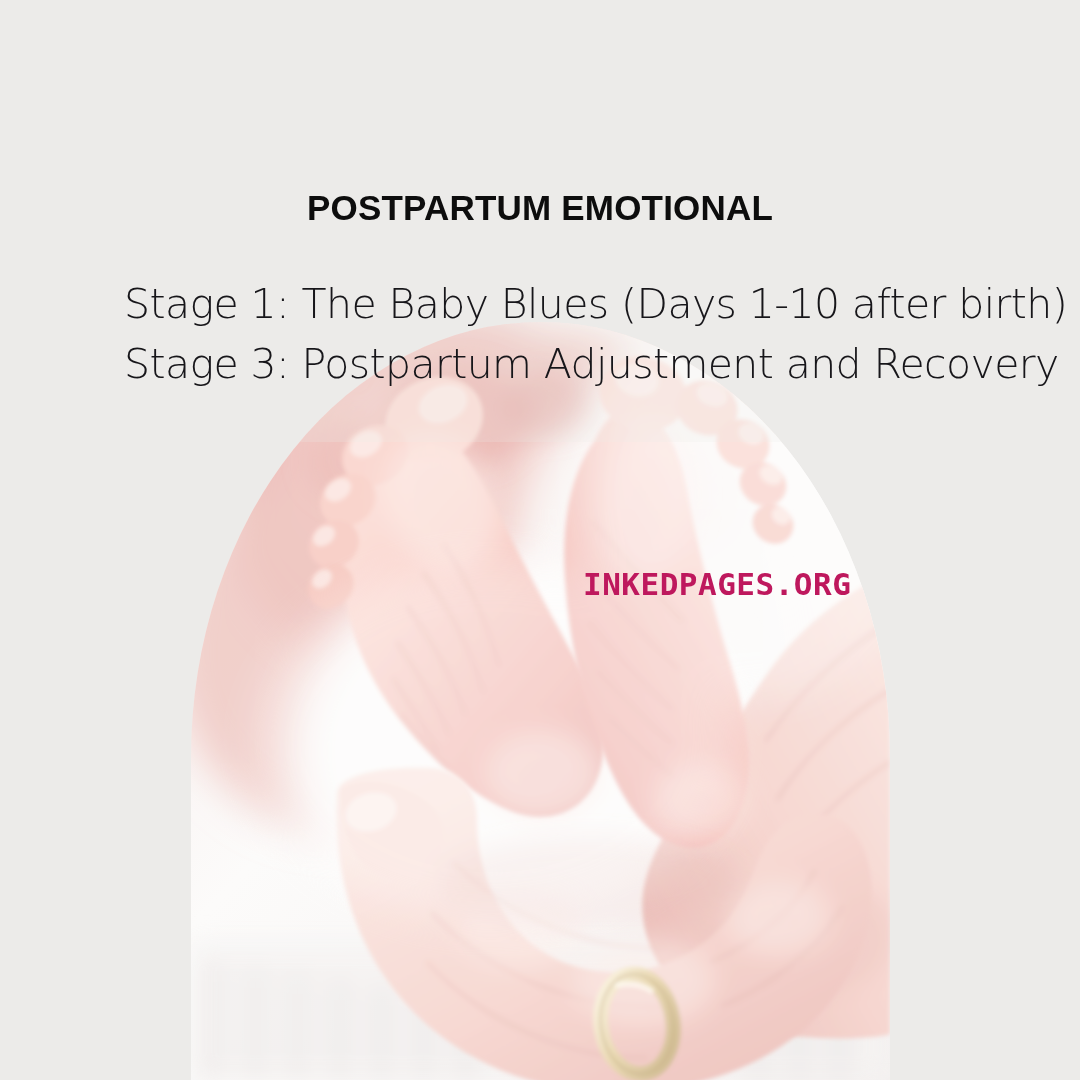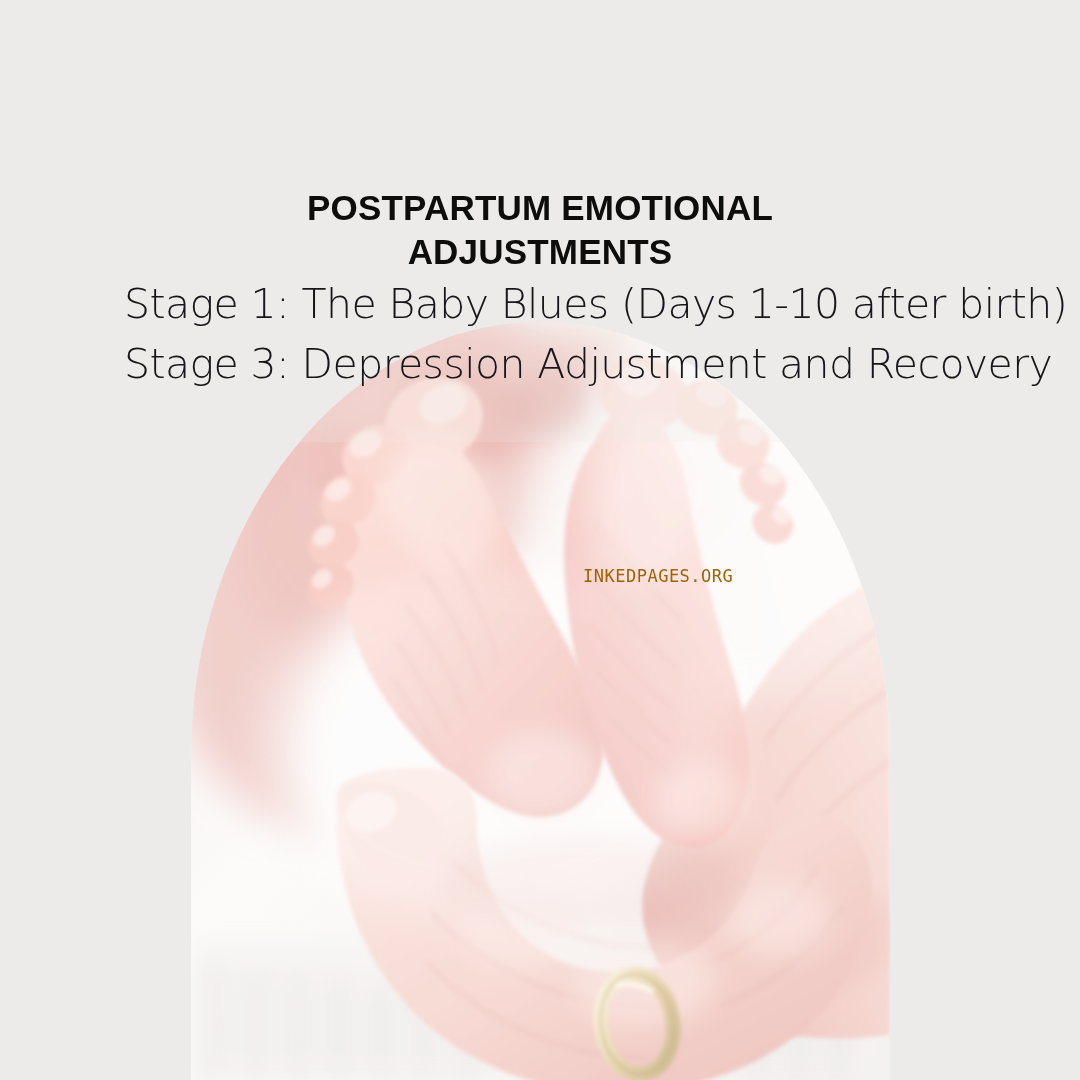--- a/index.html
+++ b/index.html
@@ -76,24 +76,24 @@
     letter-spacing: -0.6px;
   }
 
   
   #watermark {
     position: absolute;
     left: 583px;
     top: 566px;
     z-index: 7;
     font-family: "DejaVu Sans Mono", monospace;
-    font-weight: normal;
-    font-size: 17px;
+    font-weight: bold;
+    font-size: 31px;
     letter-spacing: 0.5px;
-    color: #a16207;
+    color: #be185d;
     white-space: nowrap;
   }
 </style>
 </head>
 <body>
 
 <div id="poster">
 
   <div id="photo-wrap">
     <svg id="photo-svg" viewBox="0 0 699 758" preserveAspectRatio="xMidYMid slice">
@@ -327,23 +327,22 @@
         <ellipse cx="300" cy="420" rx="240" ry="180" fill="#ffffff"></ellipse>
         <ellipse cx="560" cy="180" rx="180" ry="200" fill="#ffffff"></ellipse>
       </g>
       <rect x="0" y="0" width="699" height="758" fill="#ffffff" opacity="0.10"></rect>
       <rect x="0" y="0" width="699" height="120" fill="#ecebe9" opacity="0.22"></rect>
     </svg>
   </div>
 
   <div id="title-block">
     <div class="title-line">POSTPARTUM EMOTIONAL</div>
-    <div class="title-line">ADJUSTMENTS</div>
   </div>
 
   <div id="body-block">
     <div class="body-line">Stage 1: The Baby Blues (Days 1-10 after birth)</div>
-    <div class="body-line">Stage 3: Depression Adjustment and Recovery</div>
+    <div class="body-line">Stage 3: Postpartum Adjustment and Recovery</div>
   </div>
 
   <div id="watermark">INKEDPAGES.ORG</div>
 
 </div>
 
 </body></html>

